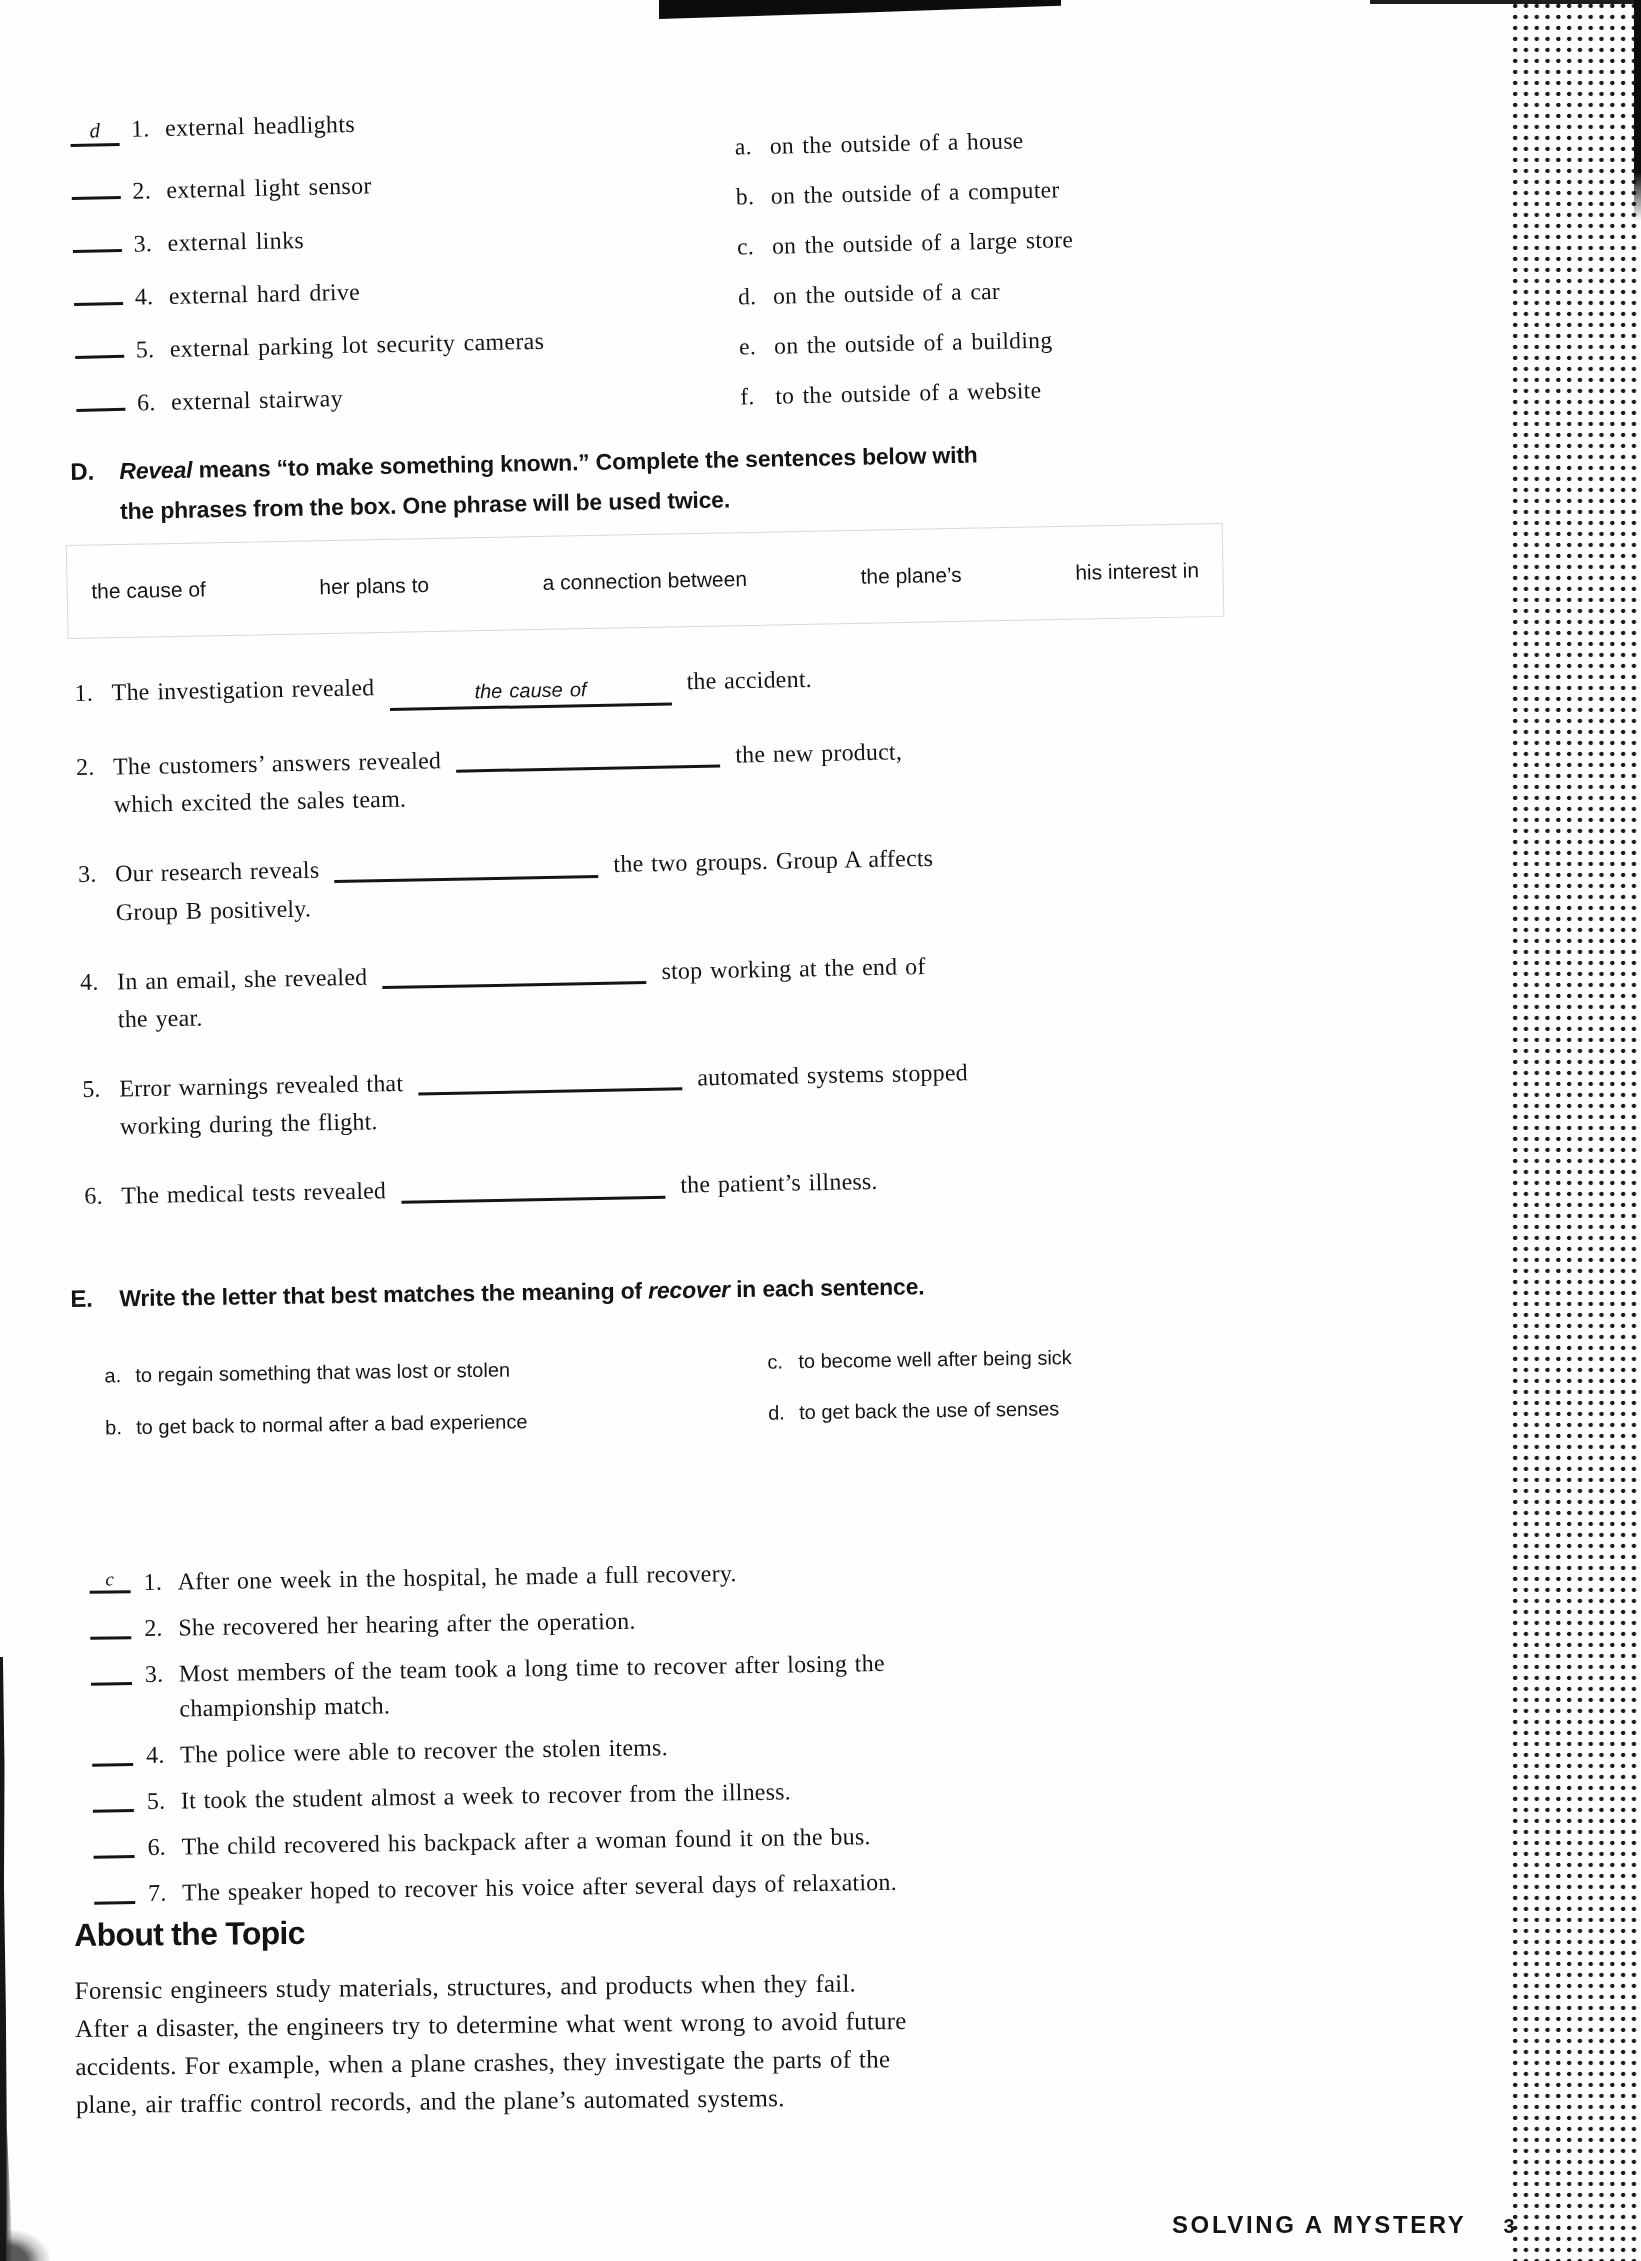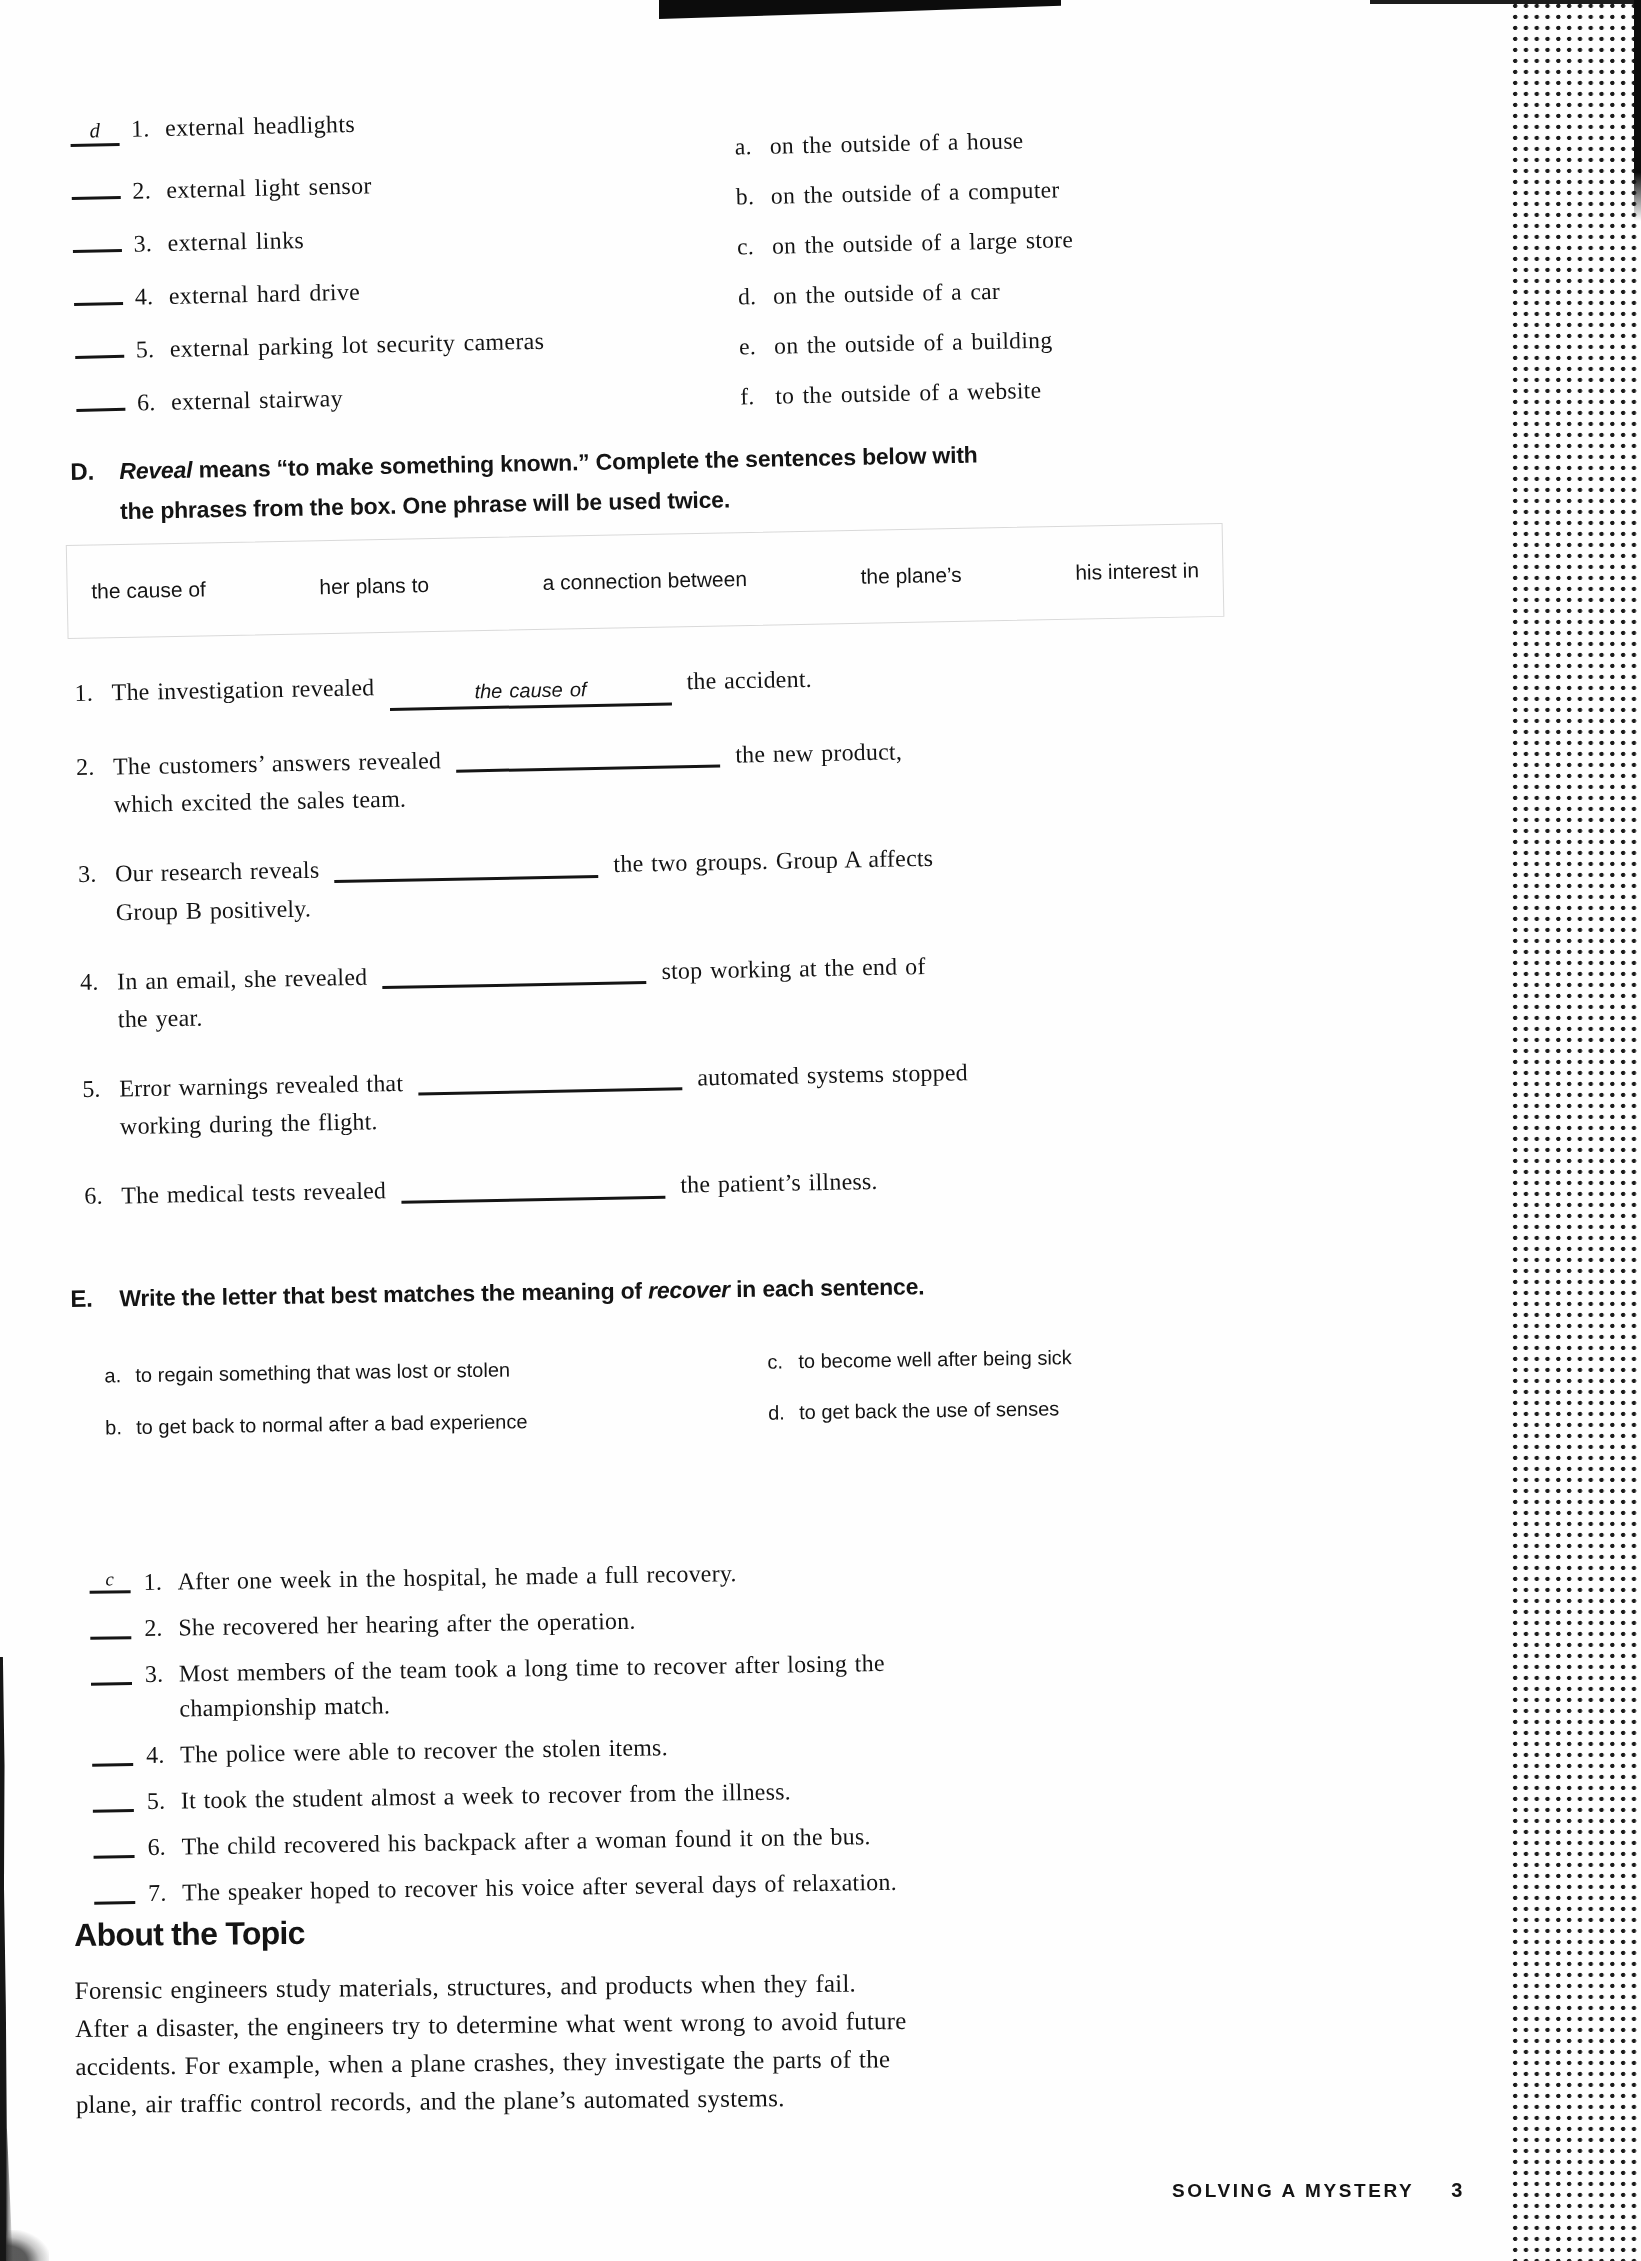--- a/index.html
+++ b/index.html
@@ -97,21 +97,21 @@
   .e-ansletter{font-style:italic;font-size:19px;font-family:"Liberation Serif",serif;}
   .e-num{display:inline-block;width:34px;margin-left:13.3px;flex:0 0 34px;}
 
   
   .about-title{font-family:"Liberation Sans",sans-serif;font-weight:bold;font-size:32px;letter-spacing:-0.7px;}
   .about-para{margin-top:17.7px;font-size:25px;line-height:38px;letter-spacing:0.2px;word-spacing:1.5px;}
 
   
   .footer{position:absolute;left:1172px;top:2179px;display:flex;align-items:baseline;
           font-family:"Liberation Sans",sans-serif;font-weight:bold;}
-  .footer-title{font-size:19px;letter-spacing:2.6px;}
+  .footer-title{font-size:24px;letter-spacing:2.6px;margin-top:32px;}
   .footer-page{font-size:20px;margin-left:37px;}
 </style>
 </head>
 <body>
 
 <div class="page">
 
   <div class="deco-topbar"></div>
   <div class="deco-topline"></div>
   <div class="deco-dots"></div>

